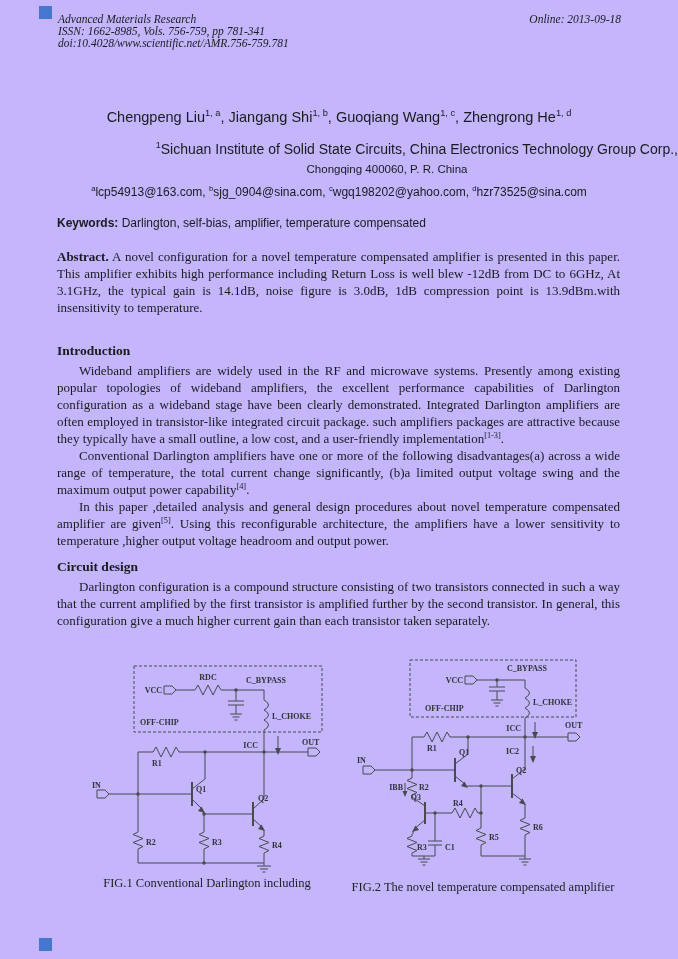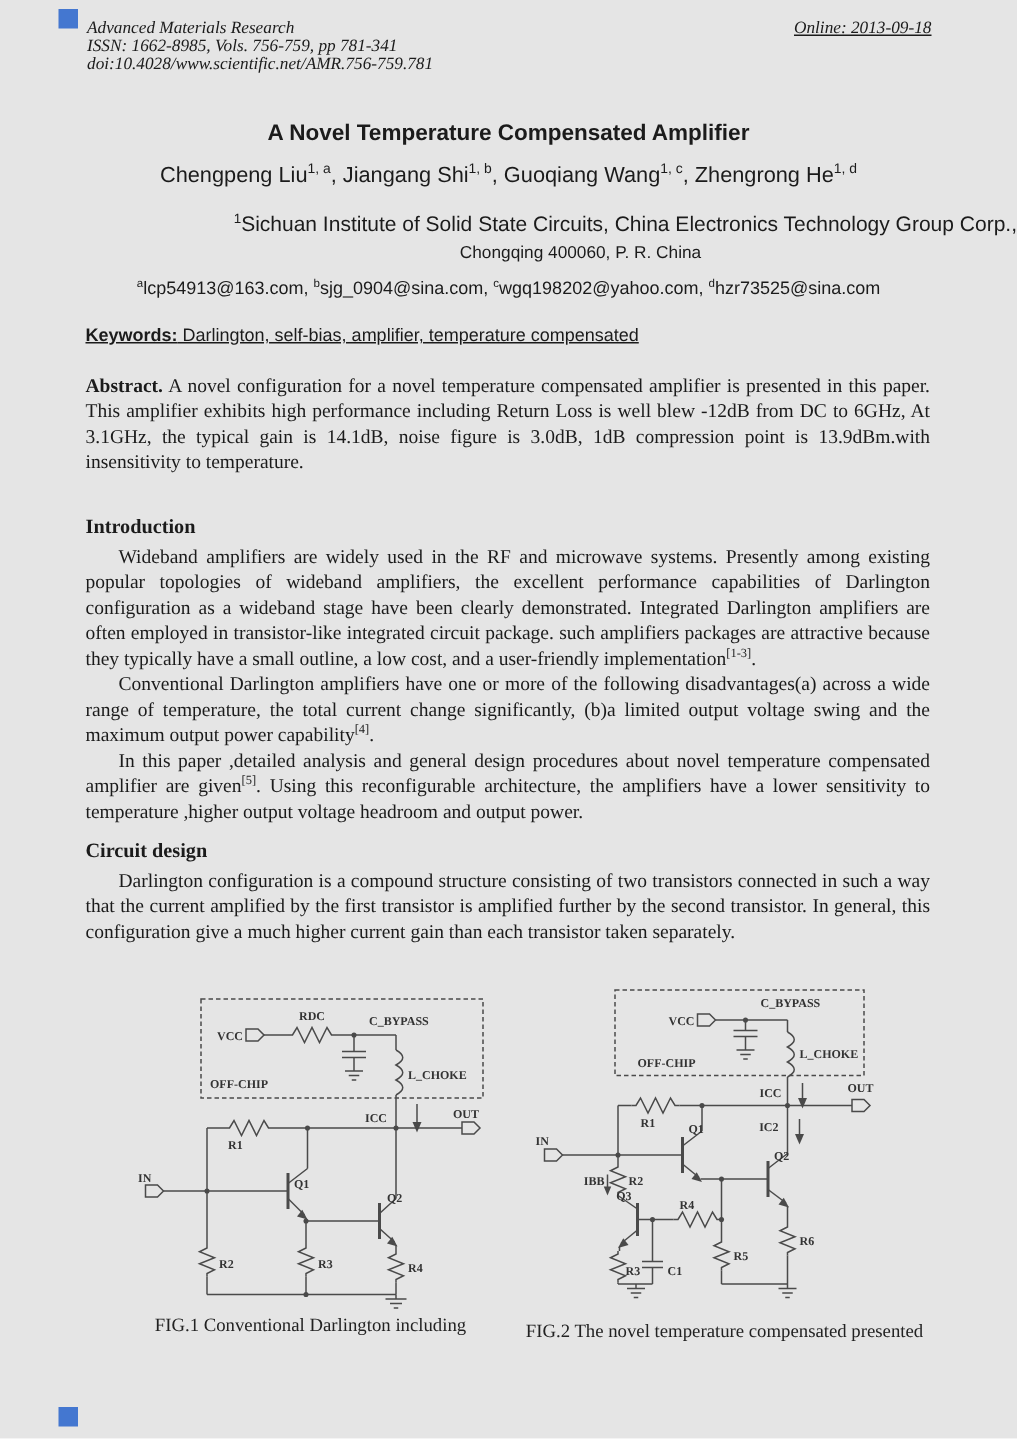--- a/index.html
+++ b/index.html
@@ -1,34 +1,34 @@
 <!DOCTYPE html>
 <html><head>
 <meta charset="utf-8">
 <style>
   * { margin:0; padding:0; box-sizing:border-box; }
   html,body { background:#fff; }
-  .page { position:relative; width:678px; height:959px; background:#e5e5e5; overflow:hidden;
+  .page { position:relative; width:678px; height:959px; background:#c4b5fd; overflow:hidden;
           font-family:"Liberation Serif", serif; color:#1b1b1b; }
   .corner-mark { position:absolute; width:13px; height:13px; background:#4477d0; left:39px; }
   .cm-top { top:6px; } .cm-bottom { top:938px; }
   .hdr-left { position:absolute; left:58px; top:13px; font-style:italic; font-size:11.5px; line-height:12.2px; }
-  .hdr-right { position:absolute; right:57px; top:13px; font-style:italic; font-size:11.5px;text-decoration:underline; }
+  .hdr-right { position:absolute; right:57px; top:13px; font-style:italic; font-size:11.5px; }
   .title { position:absolute; left:0; top:80px; width:100%; text-align:center;
            font-family:"Liberation Sans", sans-serif; font-weight:bold; font-size:15px; }
   .authors { position:absolute; left:0; top:109px; width:100%; text-align:center;
              font-family:Liberation Sans, sans-serif; font-size:14.5px; }
   .affil1 { position:absolute; left:0; top:141px; width:100%; text-align:right;
             font-family:Liberation Sans, sans-serif; font-size:14px; }
   .affil2 { position:absolute; left:0; top:163px; width:100%; text-align:center;
             font-family:"Liberation Sans", sans-serif; font-size:11.5px;margin-left:48px; }
   .emails { position:absolute; left:0; top:185px; width:100%; text-align:center;
             font-family:"Liberation Sans", sans-serif; font-size:12px; }
   .keywords { position:absolute; left:57px; top:216px; width:563px;
-              font-family:"Liberation Sans", sans-serif; font-size:12px;text-decoration:underline; }
+              font-family:"Liberation Sans", sans-serif; font-size:12px; }
   sup { font-size:0.64em; vertical-align:super; line-height:0; }
   .content { position:absolute; left:57px; top:248px; width:563px; font-size:13px; line-height:17px; text-align:justify; }
   .content p { margin:0; }
   .content p.indent { text-indent:22px; }
   .content h3 { font-size:13.5px; line-height:17px; margin-top:26px; margin-bottom:3px; text-align:left; }
   .content h3.h-circuit { margin-top:9px; }
   b { font-weight:bold; }
   .figwrap { position:absolute; }
   .fig1 { left:52px; top:660px; width:310px; height:216px; }
   .fig2 { left:355px; top:650px; width:300px; height:232px; }
@@ -50,21 +50,20 @@
   <div class="corner-mark cm-top"></div>
   <div class="corner-mark cm-bottom"></div>
 
   <div class="hdr-left">
     <div>Advanced Materials Research</div>
     <div>ISSN: 1662-8985, Vols. 756-759, pp 781-341</div>
     <div>doi:10.4028/www.scientific.net/AMR.756-759.781</div>
   </div>
   <div class="hdr-right">Online: 2013-09-18</div>
 
-  <div class="title">A Novel Temperature Compensated Amplifier</div>
   <div class="authors">Chengpeng Liu<sup>1, a</sup>, Jiangang Shi<sup>1, b</sup>, Guoqiang Wang<sup>1, c</sup>, Zhengrong He<sup>1, d</sup></div>
   <div class="affil1"><sup>1</sup>Sichuan Institute of Solid State Circuits, China Electronics Technology Group Corp.,</div>
   <div class="affil2">Chongqing 400060, P. R. China</div>
   <div class="emails"><sup>a</sup>lcp54913@163.com, <sup>b</sup>sjg_0904@sina.com, <sup>c</sup>wgq198202@yahoo.com, <sup>d</sup>hzr73525@sina.com</div>
   <div class="keywords"><b>Keywords:</b> Darlington, self-bias, amplifier, temperature compensated</div>
 
   <div class="content">
     <p><b>Abstract.</b> A novel configuration for a novel temperature compensated amplifier is presented in this paper. This amplifier exhibits high performance including Return Loss is well blew -12dB from DC to 6GHz, At 3.1GHz, the typical gain is 14.1dB, noise figure is 3.0dB, 1dB compression point is 13.9dBm.with insensitivity to temperature.</p>
     <h3>Introduction</h3>
     <p class="indent">Wideband amplifiers are widely used in the RF and microwave systems. Presently among existing popular topologies of wideband amplifiers, the excellent performance capabilities of Darlington configuration as a wideband stage have been clearly demonstrated. Integrated Darlington amplifiers are often employed in transistor-like integrated circuit package. such amplifiers packages are attractive because they typically have a small outline, a low cost, and a user-friendly implementation<sup>[1-3]</sup>.</p>
@@ -210,15 +209,15 @@
     <text x="104" y="105">Q1</text>
     <text x="164" y="104" text-anchor="end">IC2</text>
     <text x="161" y="123">Q2</text>
     <text x="66" y="150" text-anchor="end">Q3</text>
     <text x="98" y="156">R4</text>
     <text x="62" y="200" font-size="7">R3</text>
     <text x="90" y="200" font-size="7">C1</text>
     <text x="134" y="190">R5</text>
     <text x="178" y="180">R6</text>
   </svg>
-  <div class="caption cap2">FIG.2 The novel temperature compensated presented</div>
+  <div class="caption cap2">FIG.2 The novel temperature compensated amplifier</div>
 
 </div>
 
 </body></html>

